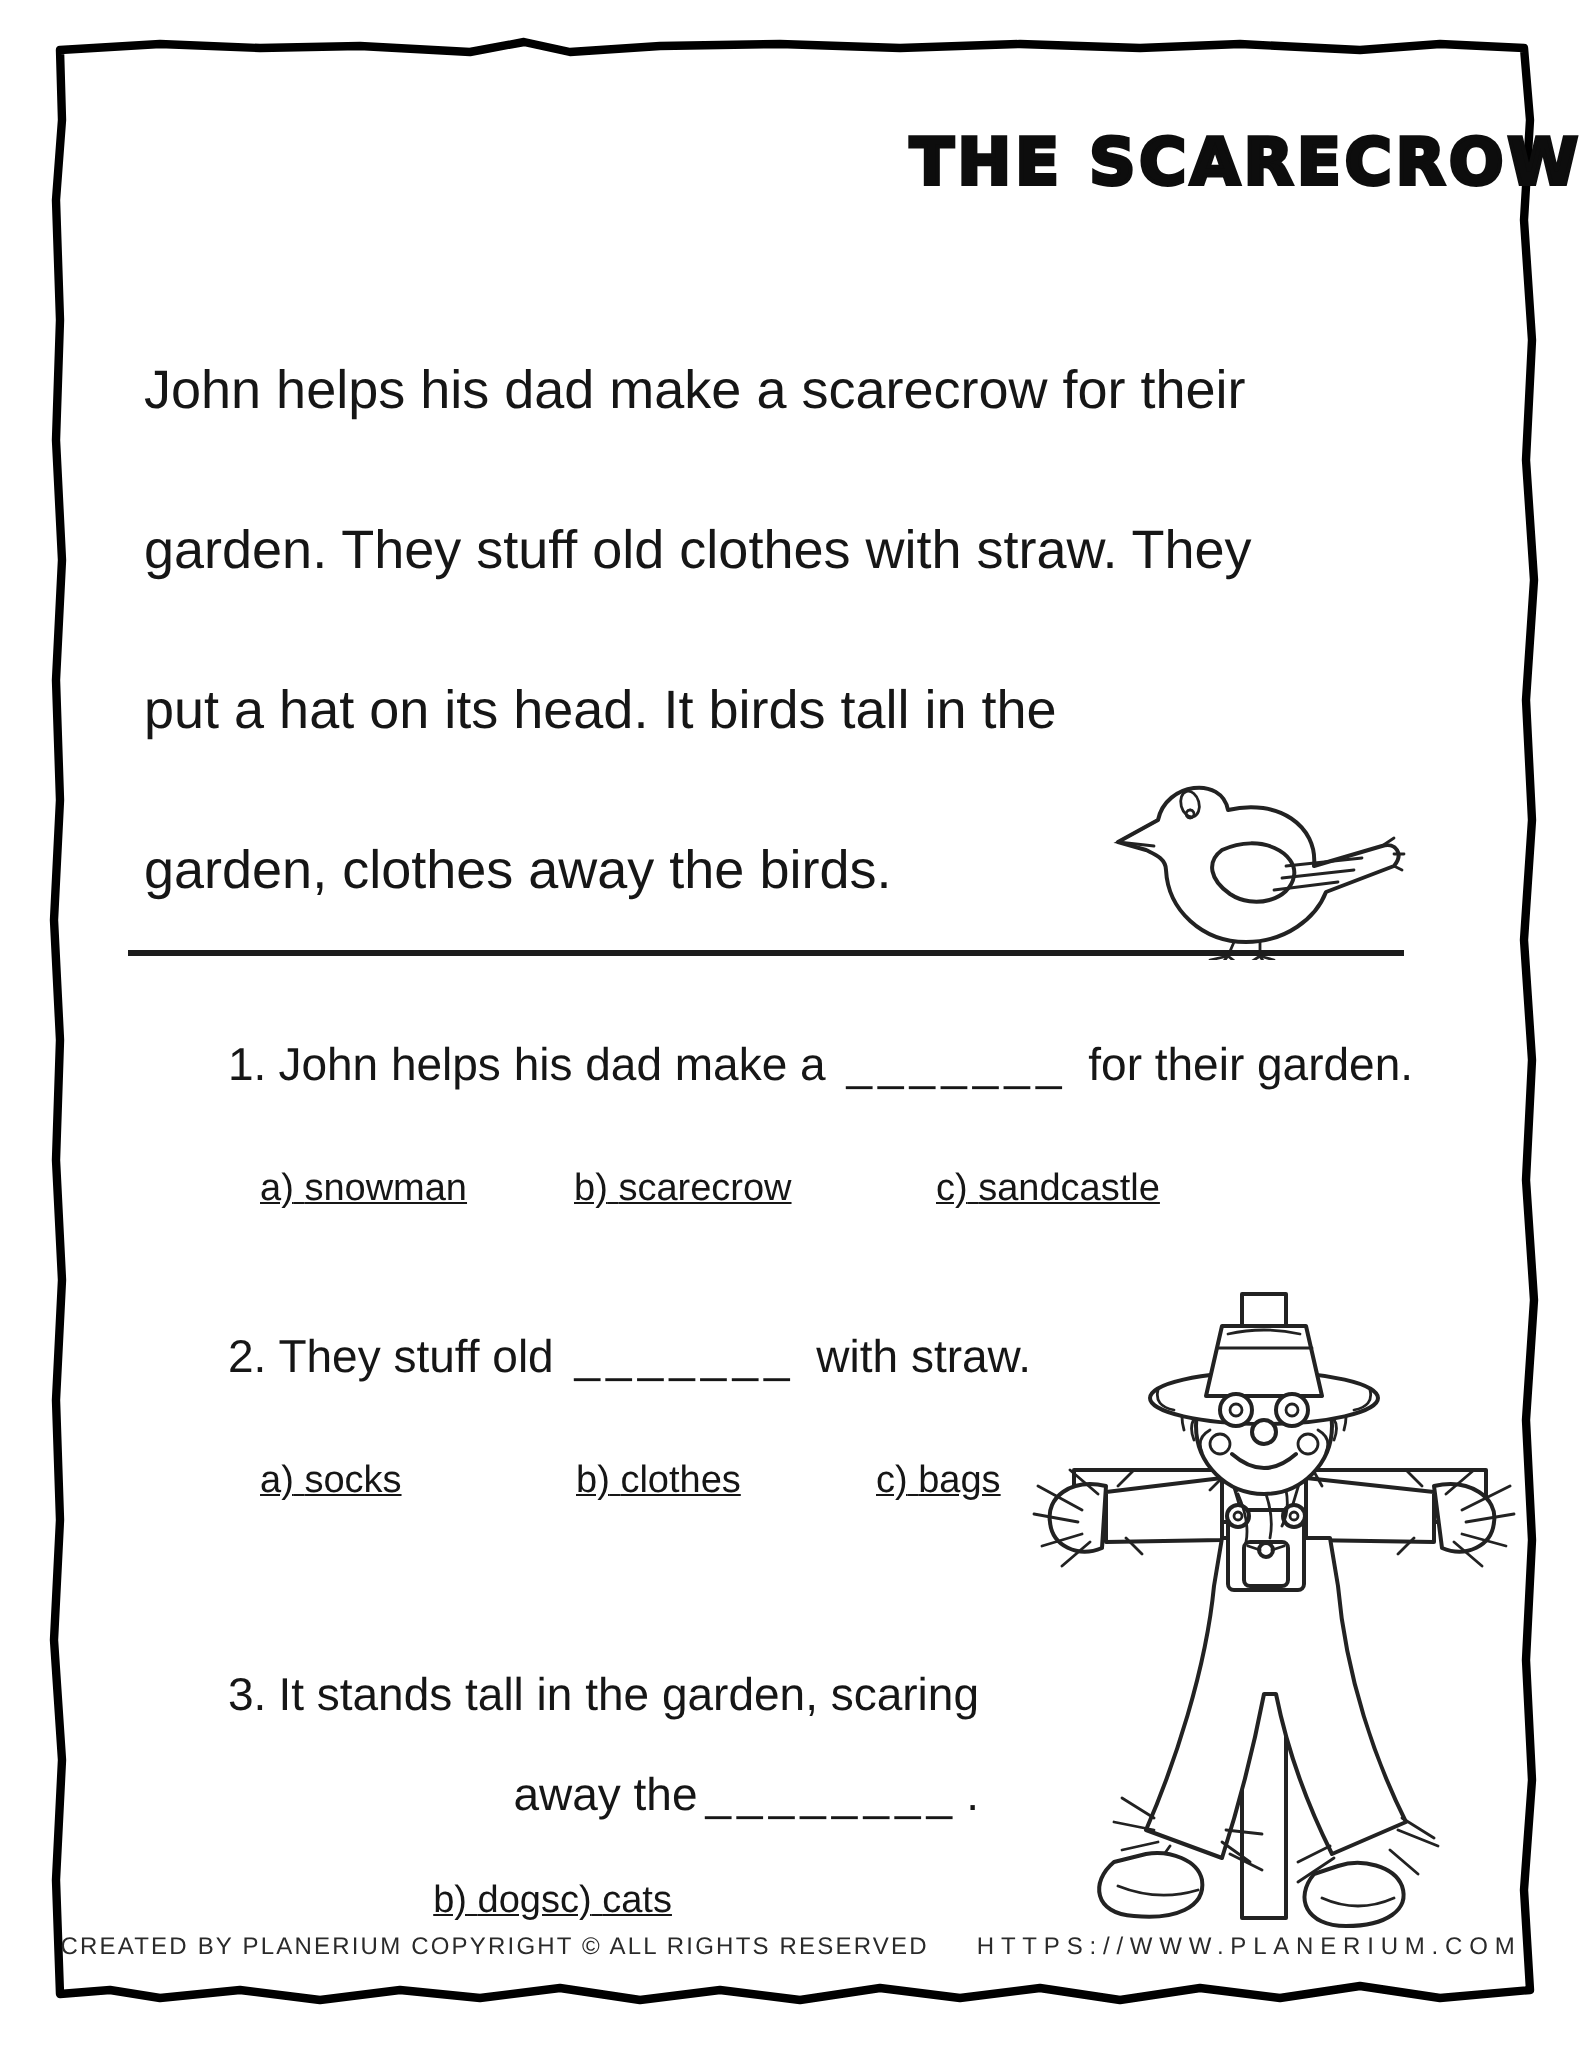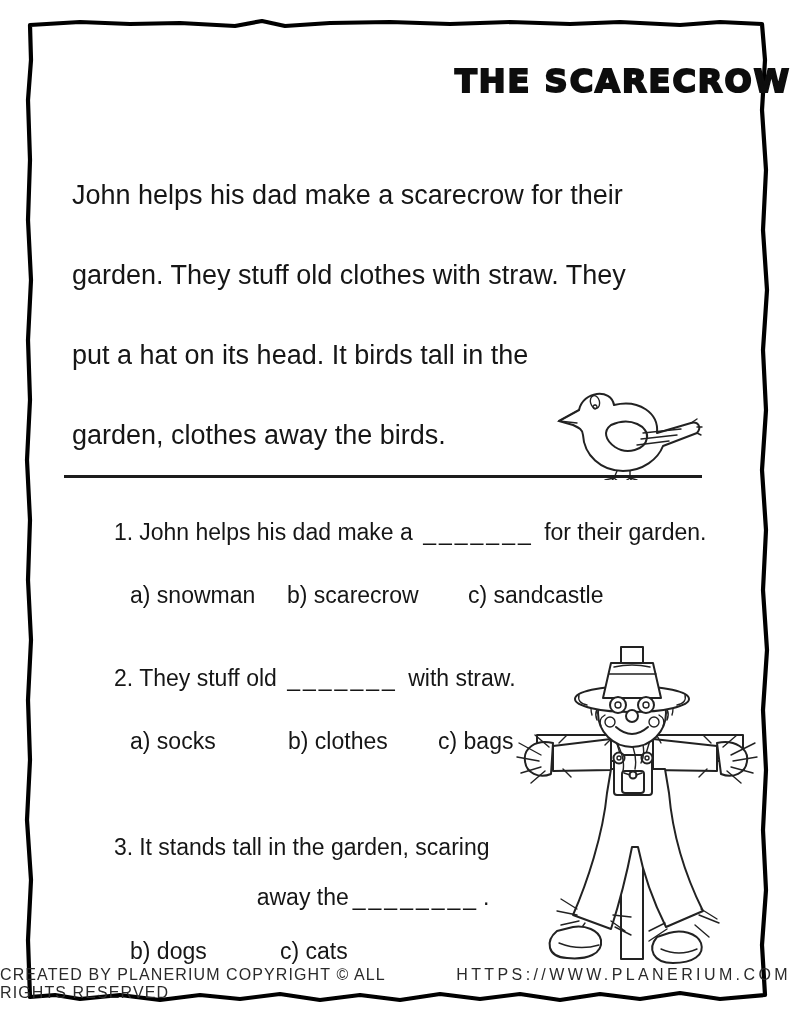--- a/index.html
+++ b/index.html
@@ -14,36 +14,36 @@
   .para{position:absolute;left:72px;top:155px;}
   .para-line{height:80px;line-height:80px;font-size:27px;white-space:nowrap;}
 
   .bird{position:absolute;left:551px;top:383px;}
   .rule{position:absolute;left:64px;top:475px;width:638px;height:3px;background:#1c1c1c;}
 
   .q{position:absolute;left:70px;margin-left:44px;}
   .q-line{font-size:23px;line-height:34px;white-space:nowrap;}
   .q-num{margin-right:6px;}
   .blank{letter-spacing:3px;margin:0 4px;}
-  .opts{display:flex;font-size:23px;line-height:34px;margin-top:29px;padding-left:16px;}
+  .opts{display:flex;font-size:19px;line-height:34px;margin-top:29px;padding-left:16px;text-decoration:underline;}
   .opt{white-space:nowrap;}
   .q1 .o1{width:157px;}.q1 .o2{width:181px;}
   .q2 .o1{width:158px;}.q2 .o2{width:150px;}
-  .q3 .o1{width:156px;}.q3 .o2{width:150px;}
+  .q3 .o1{width:156px;}.q3 .o2{width:150px;text-align:right;}
   .q3 .q-line{line-height:50px;}
   .q3 .q-line2{padding-left:23px;text-align:right;}
   .q3 .opts{margin-top:12px;}
   .q3pos{top:822px;}
   .q1pos{top:515px;}
   .q2pos{top:661px;}
 
   .scarecrow{position:absolute;left:515px;top:643px;}
 
   .footer{position:absolute;left:0;top:966px;width:100%;display:flex;
-          justify-content:center;gap:24px;font-size:16px;color:#2a2a2a;}
+          justify-content:center;gap:24px;font-size:12px;color:#2a2a2a;}
   .footer .credit{letter-spacing:1.1px;}
   .footer .url{letter-spacing:3.4px;}
 
   svg .ln{fill:none;stroke:#222;stroke-width:2;stroke-linecap:round;stroke-linejoin:round;}
   svg .fw{fill:#fff;stroke:#222;stroke-width:2;stroke-linejoin:round;}
   svg .thin{fill:none;stroke:#222;stroke-width:1.4;stroke-linecap:round;}
 </style>
 </head>
 <body>
 

